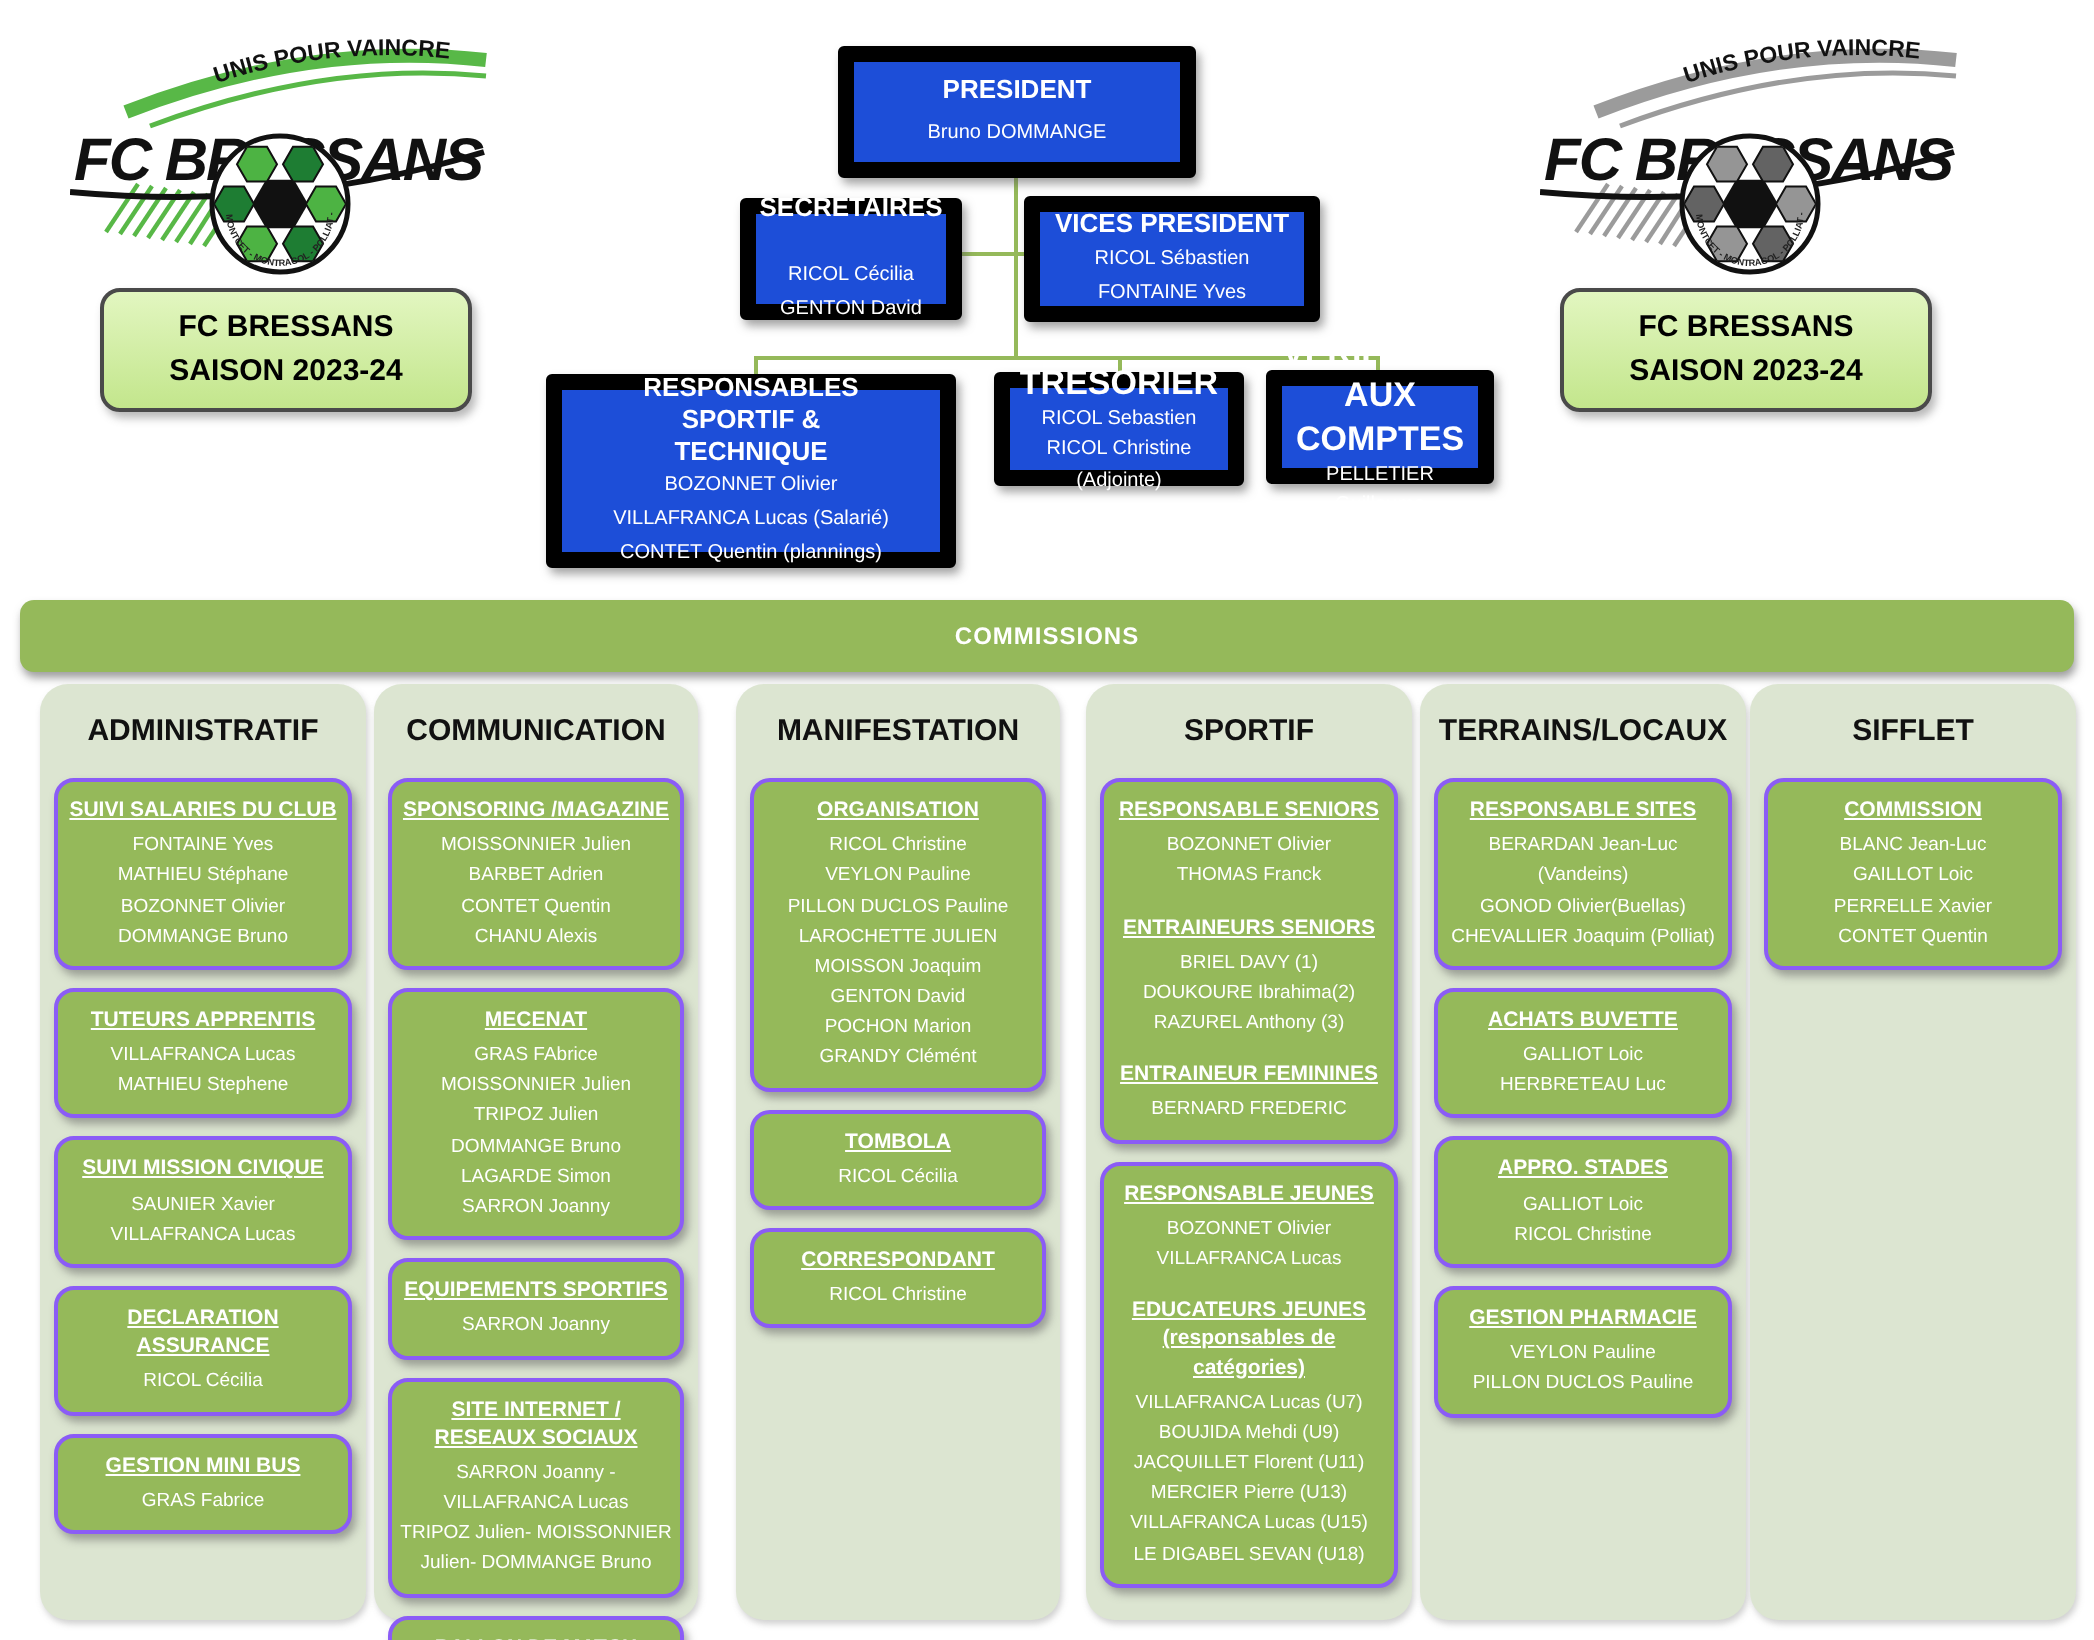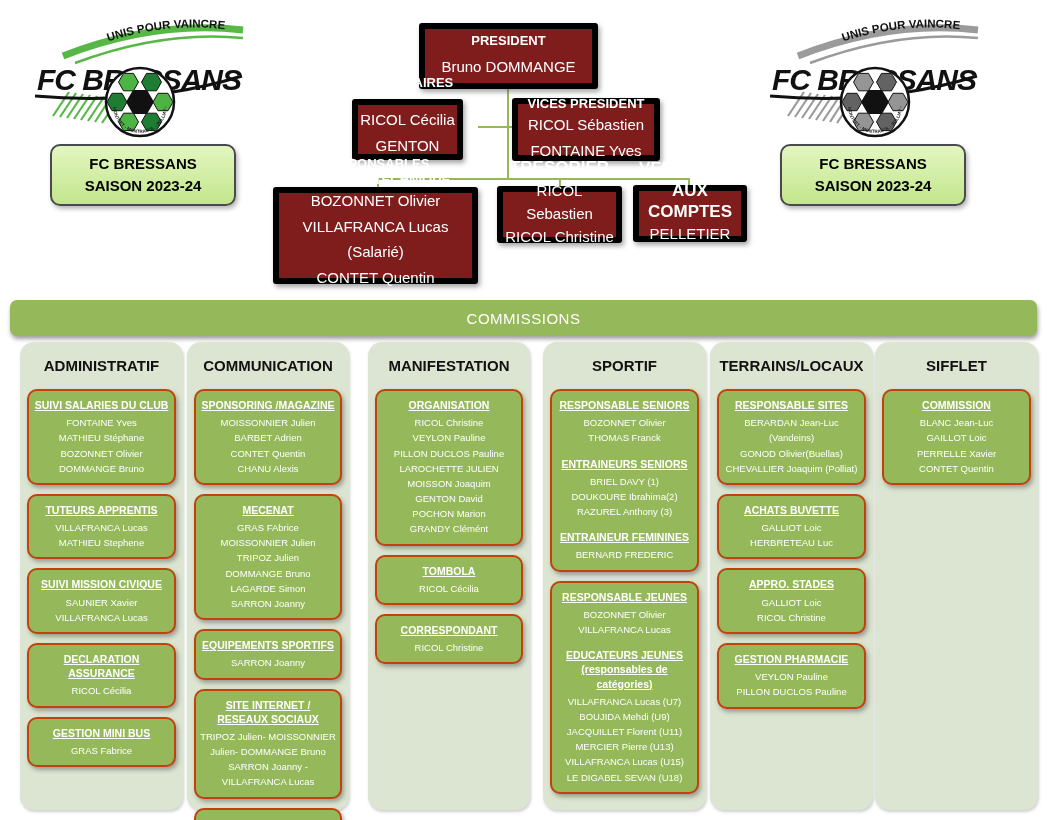--- a/index.html
+++ b/index.html
@@ -1,51 +1,51 @@
 <!DOCTYPE html>
 <html><head>
 <meta charset="utf-8">
 <style>
   html,body{margin:0;padding:0;background:#fff;}
   body{width:1047px;height:820px;position:relative;overflow:hidden;
        font-family:"Liberation Sans",sans-serif;}
 
   
-  .obox{position:absolute;background:#7f1d1d;border:6px solid #000000;border-radius:3px;
+  .obox{position:absolute;background:#1d4ed8;border:8px solid #000000;border-radius:3px;
         box-shadow:2px 3px 5px rgba(90,90,90,.55);color:#fff;text-align:center;
         box-sizing:border-box;display:flex;flex-direction:column;justify-content:center;}
   .otitle{font-weight:bold;font-size:13px;line-height:1.25;}
-  .omember{font-size:15px;line-height:1.7;}
+  .omember{font-size:10px;line-height:1.7;}
   .obox .gap{height:5px;}
   .box-president   {left:419px;top:23px;width:179px;height:66px;}
-  .box-secretaires {left:352px;top:99px;width:111px;height:61px;gap:16px;}
+  .box-secretaires {left:370px;top:99px;width:111px;height:61px;gap:16px;}
   .box-vices       {left:512px;top:98px;width:148px;height:63px;}
   .box-resp        {left:273px;top:187px;width:205px;height:97px;}
   .box-tresorier   {left:497px;top:186px;width:125px;height:57px;}
   .box-verif       {left:633px;top:185px;width:114px;height:57px;}
   .box-tresorier .otitle,.box-verif .otitle{font-size:17px;}
   .box-tresorier .omember,.box-verif .omember{line-height:1.55;}
 
   
   .conn{position:absolute;background:#95b95a;}
 
   
   .banner{position:absolute;left:10px;top:300px;width:1027px;height:36px;background:#95b95a;
           border-radius:7px;box-shadow:1px 3px 4px rgba(80,80,80,.55);color:#fff;
-          font-weight:normal;font-size:15px;display:flex;align-items:center;justify-content:center;
+          font-weight:bold;font-size:12px;display:flex;align-items:center;justify-content:center;
           letter-spacing:.5px;}
 
   
   .col-panel{position:absolute;top:342px;height:468px;background:#dce5d1;border-radius:14px;
              box-shadow:1px 2px 3px rgba(120,120,120,.35);box-sizing:border-box;}
   .col-0{left:20px;width:163px}.col-1{left:187px;width:162px}.col-2{left:368px;width:162px}
   .col-3{left:543px;width:163px}.col-4{left:710px;width:163px}.col-5{left:875px;width:163px}
   .col-header{height:47px;display:flex;align-items:center;justify-content:center;
               font-weight:bold;font-size:15px;color:#111;}
-  .gbox{margin:0 7px 9px;background:#95b95a;border:2px solid #c2410c;border-radius:10px;
+  .gbox{margin:0 7px 9px;background:#95b95a;border:2px solid #8b5cf6;border-radius:10px;
         box-shadow:2px 3px 4px rgba(90,90,90,.5);color:#fff;text-align:center;padding:7px 3px;}
   .gtitle{font-weight:bold;font-size:10.5px;text-decoration:underline;margin-bottom:3px;
           line-height:1.35;}
   .gmember{font-size:9.5px;line-height:1.6;}
   .gsec + .gsec{margin-top:11px;}
 
   
   .logo{position:absolute;width:210px;height:122px;}
   .logo-left{left:35px;top:16px;}
   .logo-right{left:770px;top:16px;filter:grayscale(1);}
@@ -296,22 +296,22 @@
       </div>
       <div class="gbox">
         <div class="gsec">
           <div class="gtitle">EQUIPEMENTS SPORTIFS</div>
           <div class="gmember">SARRON Joanny</div>
         </div>
       </div>
       <div class="gbox">
         <div class="gsec">
           <div class="gtitle">SITE INTERNET / RESEAUX SOCIAUX</div>
+          <div class="gmember">SARRON Joanny -VILLAFRANCA Lucas</div>
           <div class="gmember">TRIPOZ Julien- MOISSONNIER Julien- DOMMANGE Bruno</div>
-          <div class="gmember">SARRON Joanny -VILLAFRANCA Lucas</div>
         </div>
       </div>
       <div class="gbox">
         <div class="gsec">
           <div class="gtitle">BALLON DE MATCH</div>
         </div>
       </div>
     </div>
     <div class="col-panel col-2">
       <div class="col-header">MANIFESTATION</div>

